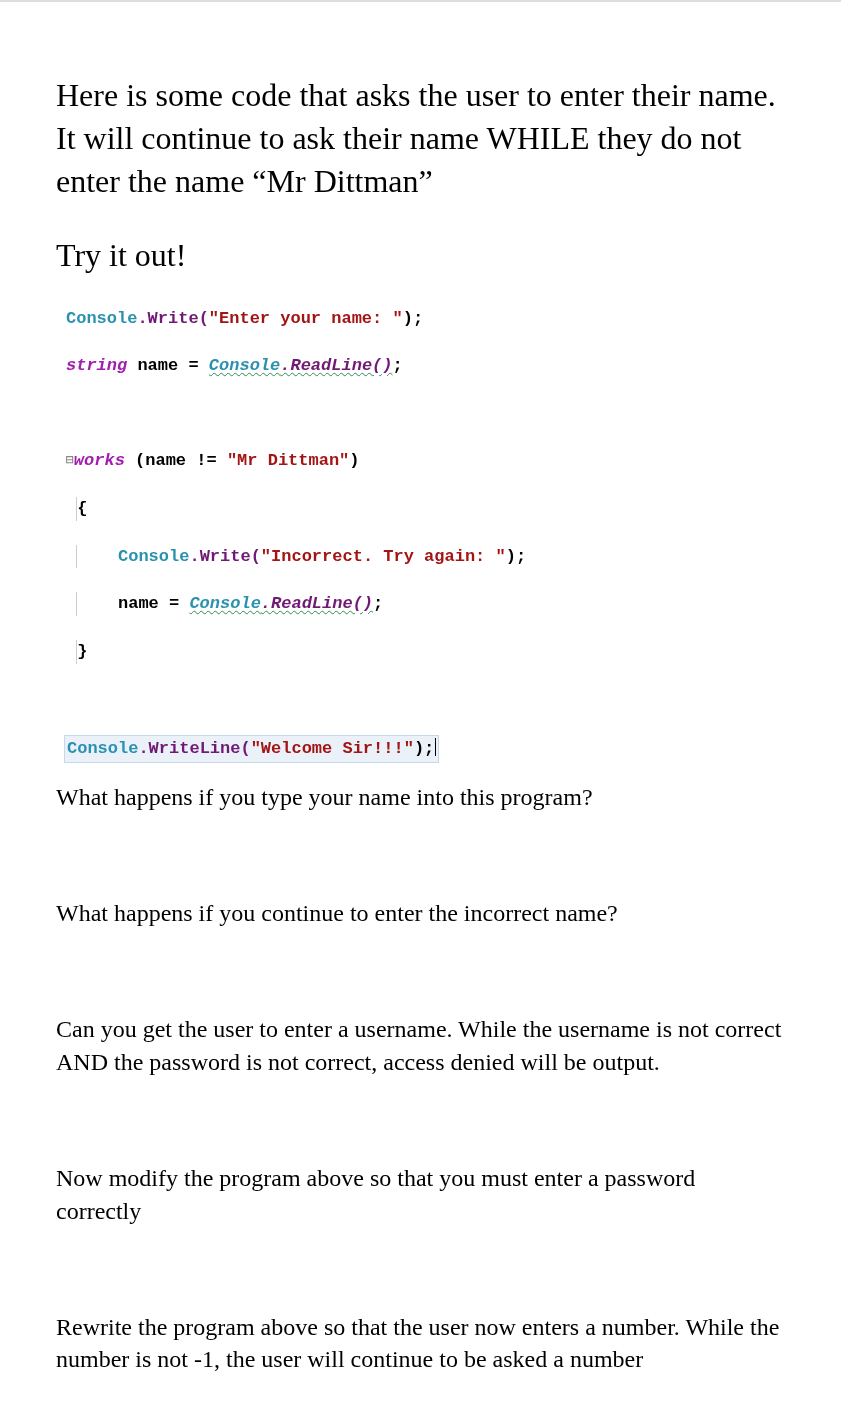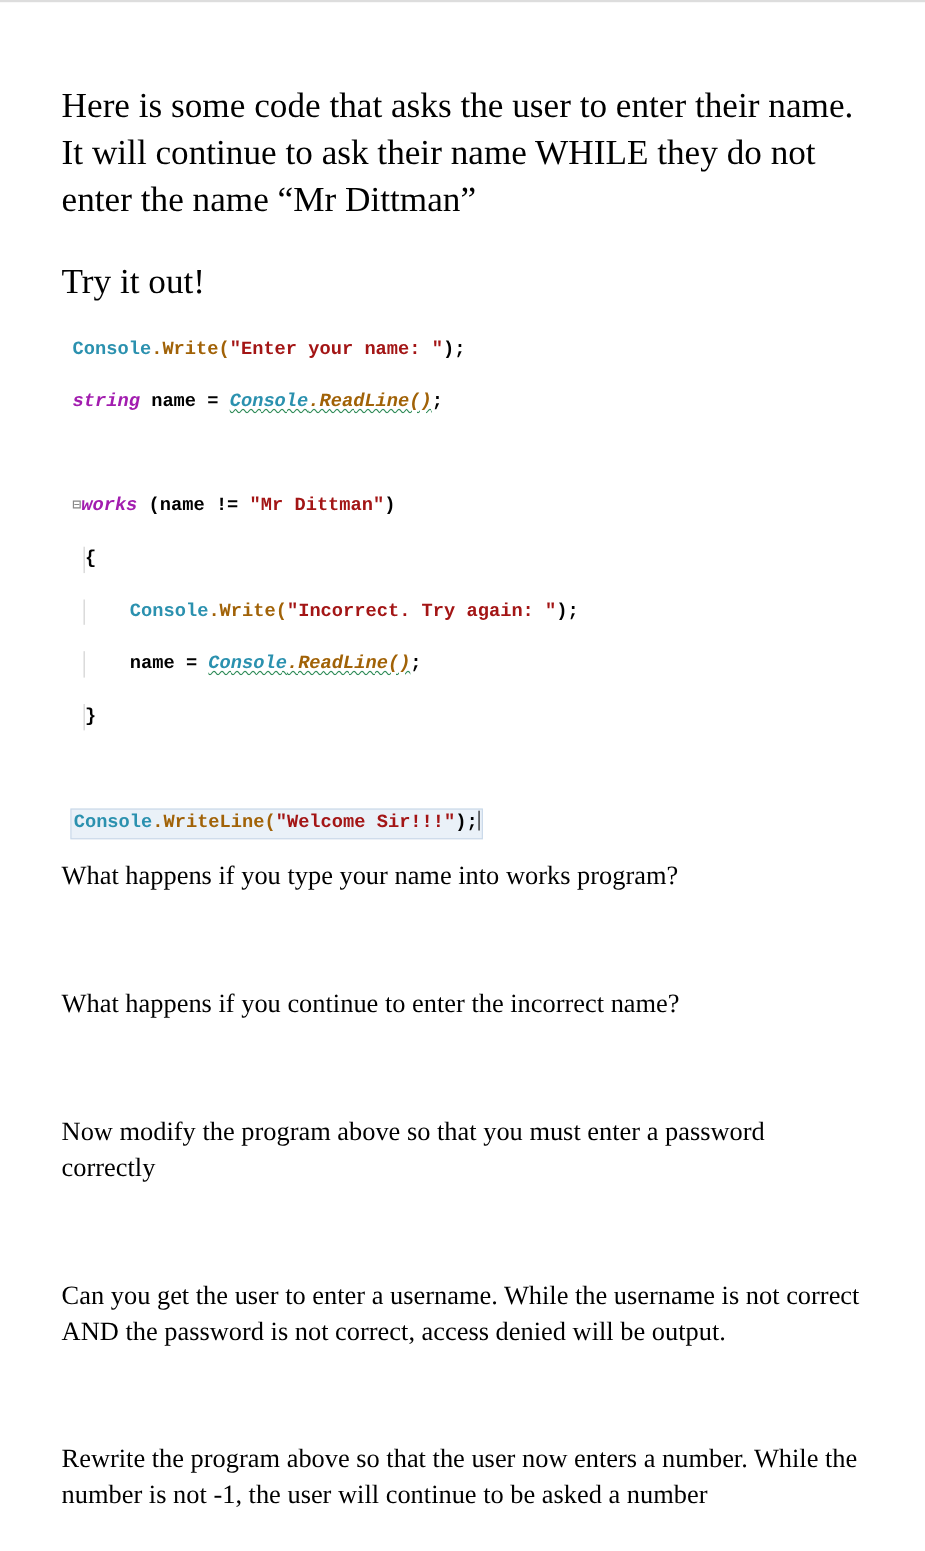--- a/index.html
+++ b/index.html
@@ -35,21 +35,21 @@
       font-size: 17px;
       font-weight: bold;
       line-height: 1.4;
       margin: 6px 0 18px 10px;
       white-space: pre;
     }
     .code-line {
       display: block;
     }
     .c-class { color: #2b91af; margin-top: 12px; }
-    .c-method { color: #a16207; }
+    .c-method { color: #701a75; }
     .c-string { color: #a31515; }
     .c-op { color: #000; }
     .c-keyword { color: #a21caf; font-style: italic; }
     .c-var { color: #000; }
     .squiggle {
       text-decoration: underline wavy #2e8b57;
       text-decoration-thickness: 1.2px;
       text-underline-offset: 2px;
       font-style: italic;
     }
@@ -102,19 +102,19 @@
 <span class="code-line"><span class="c-keyword">string</span><span class="c-var"> name = </span><span class="squiggle"><span class="c-class">Console</span><span class="c-method">.ReadLine()</span></span><span class="c-op">;</span></span>
 <span class="code-line"> </span>
 <span class="code-line"><span class="fold-marker">⊟</span><span class="c-keyword">works</span><span class="c-var"> (name != </span><span class="c-string">"Mr Dittman"</span><span class="c-var">)</span></span>
 <span class="code-line"> <span class="guide-box">{</span></span>
 <span class="code-line"> <span class="guide-box">    </span><span class="c-class">Console</span><span class="c-method">.Write(</span><span class="c-string">"Incorrect. Try again: "</span><span class="c-op">);</span></span>
 <span class="code-line"> <span class="guide-box">    name = </span><span class="squiggle"><span class="c-class">Console</span><span class="c-method">.ReadLine()</span></span><span class="c-op">;</span></span>
 <span class="code-line"> <span class="guide-box">}</span></span>
 <span class="code-line"> </span>
 <span class="code-line"><span class="highlight-line"><span class="c-class">Console</span><span class="c-method">.WriteLine(</span><span class="c-string">"Welcome Sir!!!"</span><span class="c-op">);</span><span class="cursor"></span></span></span></div>
 
-  <div class="question">What happens if you type your name into works program?</div>
+  <div class="question">What happens if you type your name into this program?</div>
   <div class="question">What happens if you continue to enter the incorrect name?</div>
+  <div class="question">Can you get the user to enter a username. While the username is not correct AND the password is not correct, access denied will be output.</div>
   <div class="question">Now modify the program above so that you must enter a password correctly</div>
-  <div class="question">Can you get the user to enter a username. While the username is not correct AND the password is not correct, access denied will be output.</div>
   <div class="question shorter">Rewrite the program above so that the user now enters a number. While the number is not -1, the user will continue to be asked a number</div>
 
 </div>
 
 </body></html>

